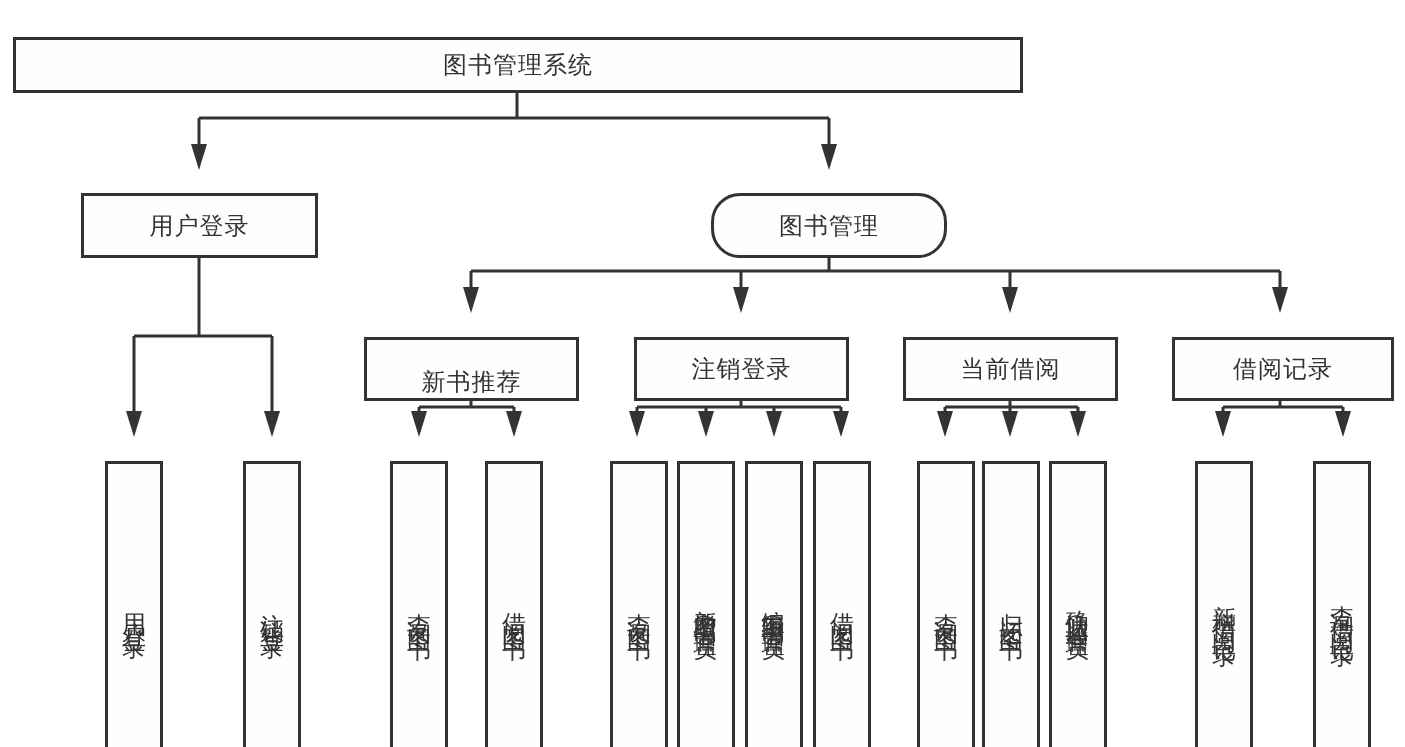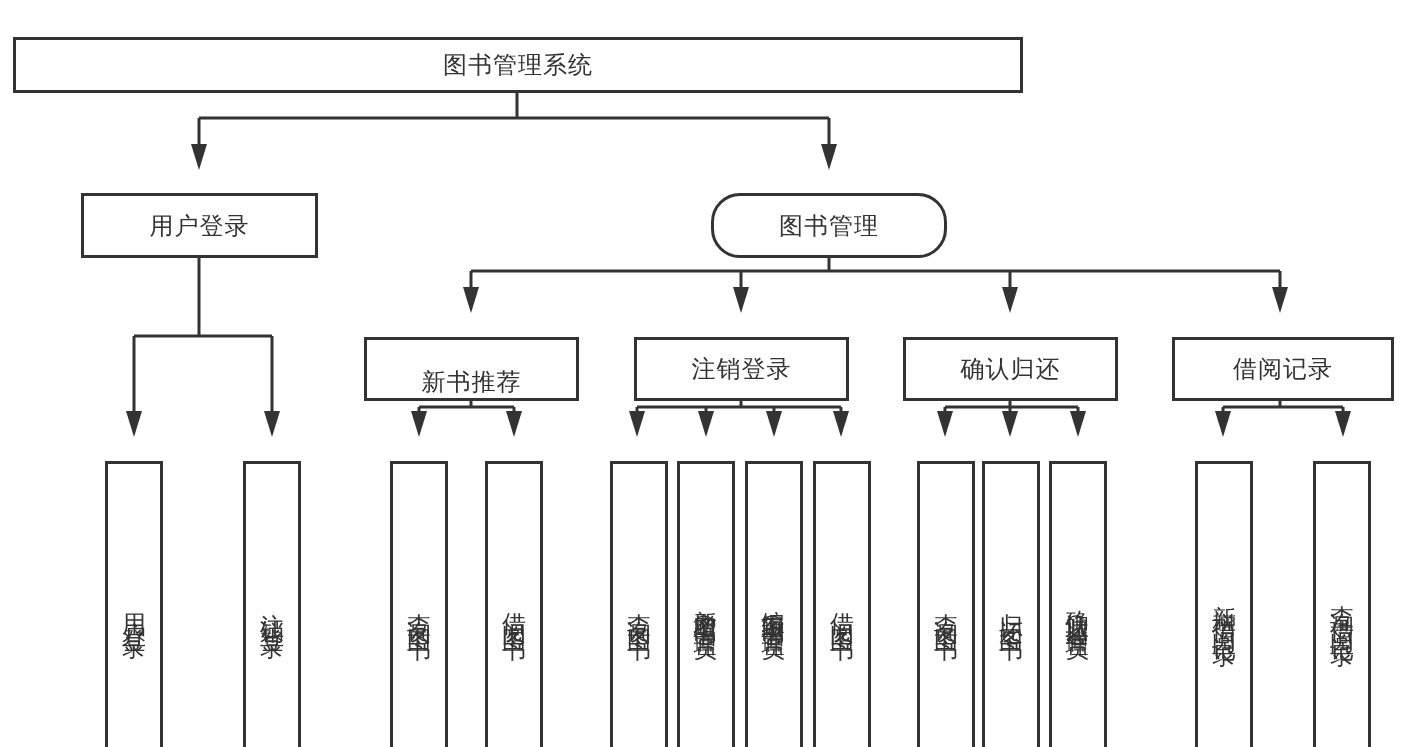--- a/index.html
+++ b/index.html
@@ -111,21 +111,21 @@
     <span>图书管理</span>
   </div>
 
   <div class="box hbox lvl3 n-new-book">
     <span>新书推荐</span>
   </div>
   <div class="box hbox lvl3 n-book-borrow">
     <span>注销登录</span>
   </div>
   <div class="box hbox lvl3 n-current-borrow">
-    <span>确认归还</span>
+    <span>当前借阅</span>
   </div>
   <div class="box hbox lvl3 n-borrow-records">
     <span>借阅记录</span>
   </div>
 
   <div class="box leaf lf1">
     <span>用户登录</span>
   </div>
   <div class="box leaf lf2">
     <span>注销登录</span>

